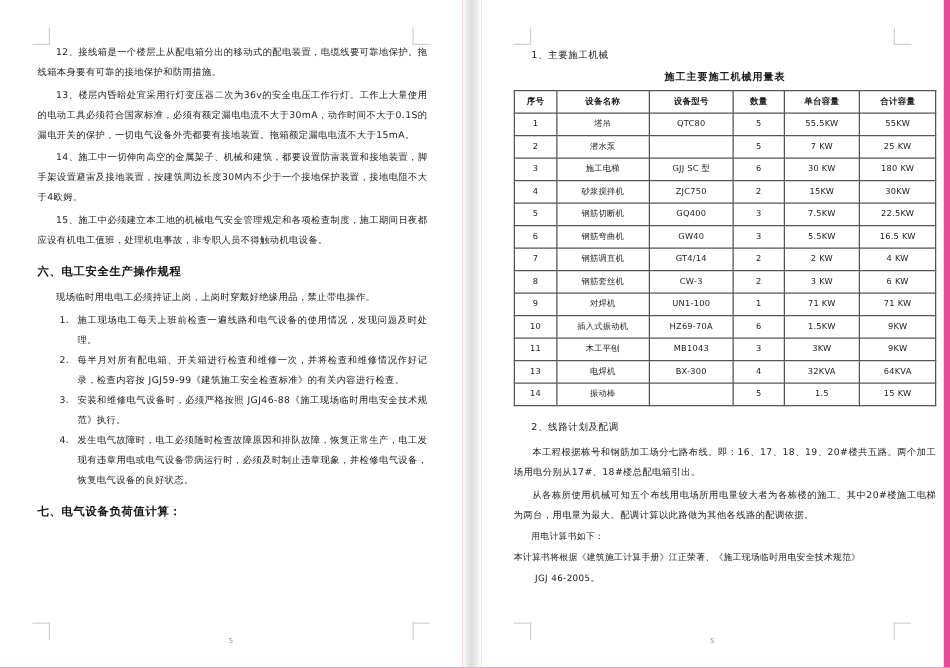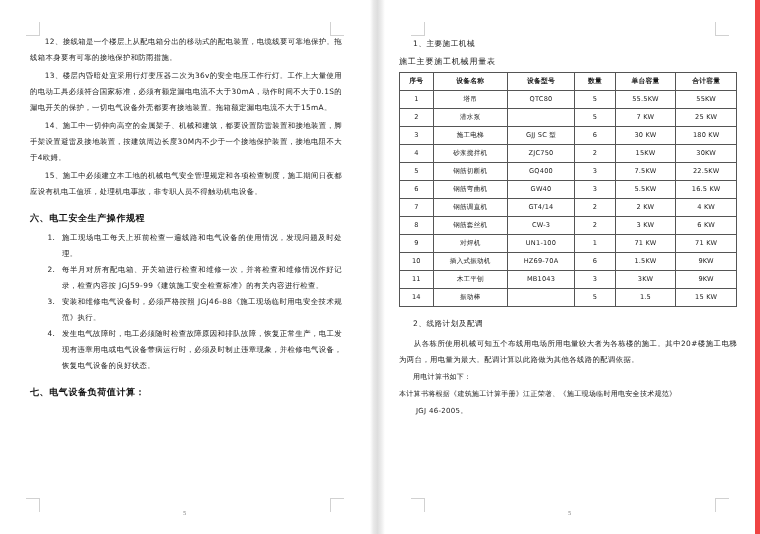--- a/index.html
+++ b/index.html
@@ -6,21 +6,21 @@
   html,body{margin:0;padding:0;}
   body{
     width:760px;height:534px;
     background:#ffffff;
     font-family:"DejaVu Sans","Liberation Sans",sans-serif;
     overflow:hidden;
   }
   .spread{
     position:relative;
     width:760px;height:534px;
-    background:#ef4444;
+    background:#ec4899;
     display:flex;
   }
   .gutter{
     position:absolute;
     left:370px;top:0;
     width:15px;height:534px;
     background:linear-gradient(to right,#ffffff 0%,#e8e8e8 25%,#dedede 50%,#ececec 75%,#ffffff 100%);
   }
   .page{
     position:relative;
@@ -47,21 +47,21 @@
   .crop.br{right:26px;bottom:22px;}
   .crop.br .h{right:0;bottom:13px;}
   .crop.br .v{right:13px;bottom:0;}
 
   .content{
     position:absolute;
     left:30px;top:34px;
     width:312px;height:456px;
     color:#1b1b1b;
   }
-  .content.r{left:14px;width:338px;}
+  .content.r{left:26px;width:338px;}
 
   p{margin:0 0 2px 0;}
   .para{
     font-size:7.4px;
     line-height:16px;
     text-indent:2em;
     text-align:justify;
     letter-spacing:.35px;
     color:#222;
   }
@@ -92,23 +92,23 @@
     text-align:justify;
     letter-spacing:.35px;
   }
   .sec-sub{
     font-size:7.6px;
     line-height:15px;
     letter-spacing:.5px;
     margin:2px 0 5px 14px;
   }
   .tbl-title{
-    text-align:left;
+    text-align:center;
     font-size:8px;
-    font-weight:normal;
+    font-weight:bold;
     letter-spacing:.8px;
     margin:0 0 5px 0;
   }
   table.mach{
     border-collapse:collapse;
     width:100%;
     font-size:6.6px;
     table-layout:fixed;
   }
   table.mach th,table.mach td{
@@ -175,20 +175,21 @@
 
     <div class="content">
 
       <p class="para">12、接线箱是一个楼层上从配电箱分出的移动式的配电装置，电缆线要可靠地保护。拖线箱本身要有可靠的接地保护和防雨措施。</p>
       <p class="para">13、楼层内昏暗处宜采用行灯变压器二次为36v的安全电压工作行灯。工作上大量使用的电动工具必须符合国家标准，必须有额定漏电电流不大于30mA，动作时间不大于0.1S的漏电开关的保护，一切电气设备外壳都要有接地装置。拖箱额定漏电电流不大于15mA。</p>
       <p class="para">14、施工中一切伸向高空的金属架子、机械和建筑，都要设置防雷装置和接地装置，脚手架设置避雷及接地装置，按建筑周边长度30M内不少于一个接地保护装置，接地电阻不大于4欧姆。</p>
       <p class="para">15、施工中必须建立本工地的机械电气安全管理规定和各项检查制度，施工期间日夜都应设有机电工值班，处理机电事故，非专职人员不得触动机电设备。</p>
 
       <h2 class="heading">六、电工安全生产操作规程</h2>
 
+      <p class="lead">现场临时用电电工必须持证上岗，上岗时穿戴好绝缘用品，禁止带电操作。</p>
 
       <ol class="numlist">
         <li>施工现场电工每天上班前检查一遍线路和电气设备的使用情况，发现问题及时处理。</li>
         <li>每半月对所有配电箱、开关箱进行检查和维修一次，并将检查和维修情况作好记录，检查内容按 JGJ59-99《建筑施工安全检查标准》的有关内容进行检查。</li>
         <li>安装和维修电气设备时，必须严格按照 JGJ46-88《施工现场临时用电安全技术规范》执行。</li>
         <li>发生电气故障时，电工必须随时检查故障原因和排队故障，恢复正常生产，电工发现有违章用电或电气设备带病运行时，必须及时制止违章现象，并检修电气设备，恢复电气设备的良好状态。</li>
       </ol>
 
       <h2 class="heading">七、电气设备负荷值计算：</h2>
 
@@ -326,32 +327,41 @@
           </tr>
           <tr>
             <td>11</td>
             <td>木工平刨</td>
             <td>MB1043</td>
             <td>3</td>
             <td>3KW</td>
             <td>9KW</td>
           </tr>
           <tr>
+            <td>13</td>
+            <td>电焊机</td>
+            <td>BX-300</td>
+            <td>4</td>
+            <td>32KVA</td>
+            <td>64KVA</td>
+          </tr>
+          <tr>
             <td>14</td>
             <td>振动棒</td>
             <td></td>
             <td>5</td>
             <td>1.5</td>
             <td>15 KW</td>
           </tr>
         </tbody>
       </table>
 
       <div class="aftertbl">
         <p class="sec-sub">2、线路计划及配调</p>
+        <p class="para">本工程根据栋号和钢筋加工场分七路布线。即：16、17、18、19、20#楼共五路。两个加工场用电分别从17#、18#楼总配电箱引出。</p>
         <p class="para">从各栋所使用机械可知五个布线用电场所用电量较大者为各栋楼的施工。其中20#楼施工电梯为两台，用电量为最大。配调计算以此路做为其他各线路的配调依据。</p>
         <p class="calc-line ind1">用电计算书如下：</p>
         <p class="calc-line">本计算书将根据《建筑施工计算手册》江正荣著、《施工现场临时用电安全技术规范》</p>
         <p class="calc-line ind2">JGJ 46-2005。</p>
       </div>
 
     </div>
 
     <div class="pagenum">5</div>
   </div>

